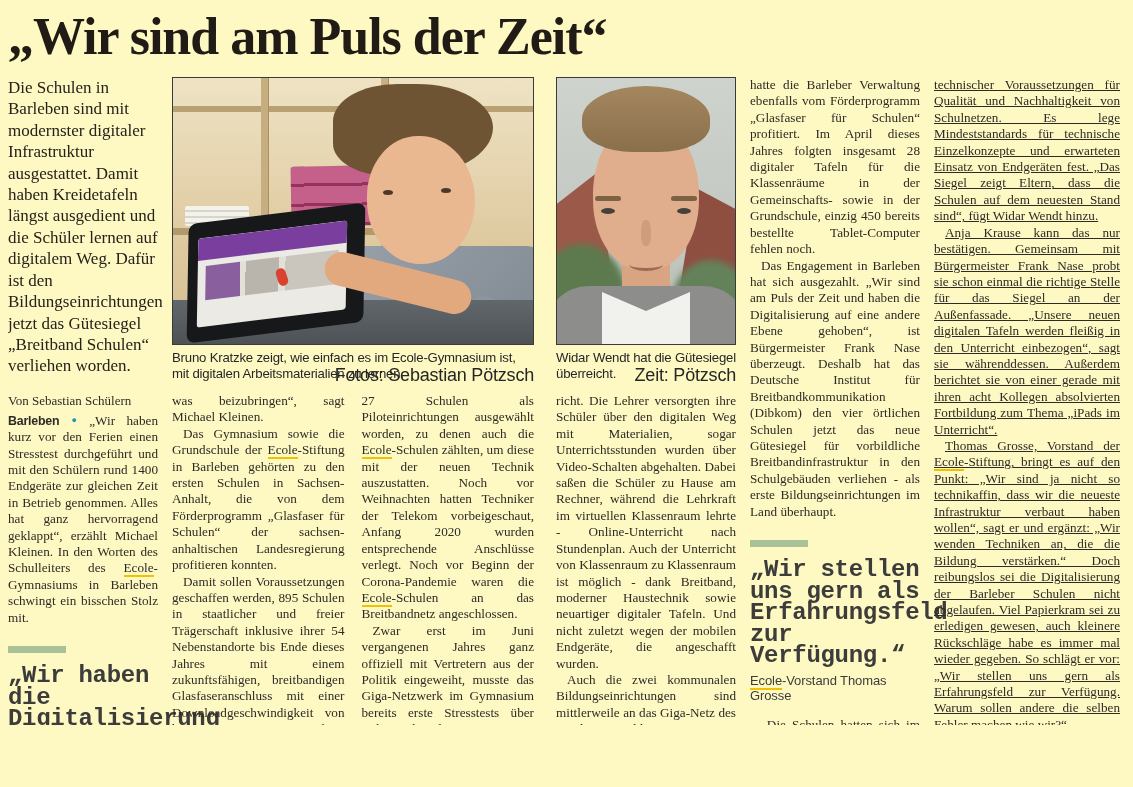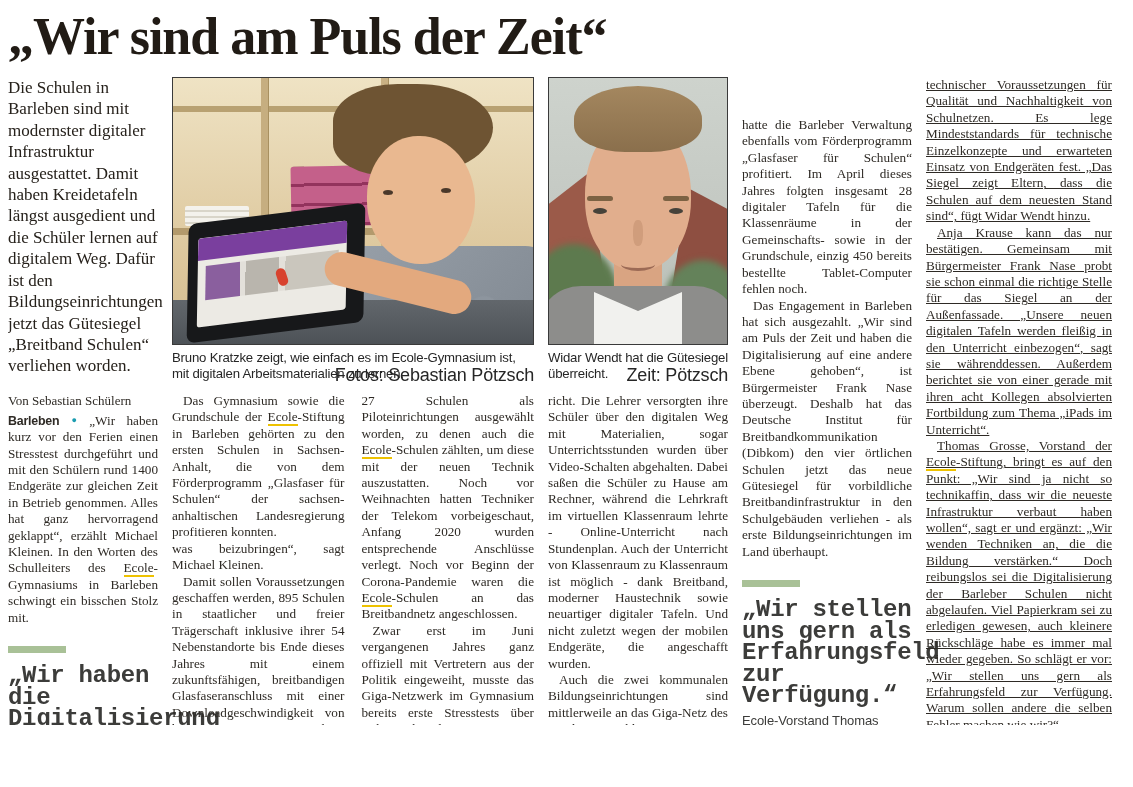--- a/index.html
+++ b/index.html
@@ -1,34 +1,34 @@
 <!DOCTYPE html>
 <html lang="de"><head>
 <meta charset="utf-8">
 <style>
   html,body{margin:0;padding:0;background:#e9e9e7;}
   .page{
     width:1133px;height:787px;box-sizing:border-box;margin:0 auto;
-    background:#ffffff;padding:6px 8px 0 8px;overflow:hidden;
+    background:#fef9c3;padding:6px 8px 0 8px;overflow:hidden;
     font-family:"Liberation Serif",serif;color:#2e2a25;
   }
   
   h1.headline{
     margin:4px 0 14px 0;font-family:"Liberation Serif",serif;font-weight:bold;
     font-size:52px;line-height:1.02;letter-spacing:-1px;color:#211b15;
   }
   .subheadline{
     font-size:20.5px;line-height:1.15;color:#211b15;margin:0 0 17px 0;font-weight:normal;
   }
   
   .body-row{display:flex;gap:14px;height:648px;overflow:hidden;}
   .colA{width:150px;flex:none;}
   .groupA{width:362px;flex:none;}
-  .groupB{width:180px;flex:none;}
-  .colE{width:170px;flex:none;margin-top:40px;}
+  .groupB{width:180px;flex:none;margin-left:8px;}
+  .colE{width:170px;flex:none;}
   .colF{width:186px;flex:none;text-decoration:underline;}
   .subcols{display:flex;gap:17px;}
   .subcols>div{flex:1;min-width:0;}
   
   .lead{font-size:17px;line-height:21.4px;margin:0 0 16px 0;color:#26211b;}
   .byline{font-size:13px;line-height:16px;margin:0 0 3px 0;}
   .p{font-size:13.2px;line-height:16.4px;text-align:justify;margin:0;hyphens:auto;-webkit-hyphens:auto;}
   .p.ind{text-indent:11px;}
   .city{font-family:"Liberation Sans",sans-serif;font-weight:bold;font-size:12.4px;letter-spacing:-0.2px;}
   .dot{color:#1b9cb0;font-size:9px;vertical-align:2px;margin:0 4px 0 4px;}
@@ -130,22 +130,22 @@
         <div class="ph1-screen">
           <div class="ph1-screen-bar"></div>
           <div class="ph1-screen-row"></div>
         </div>
         <div class="ph1-arm"></div>
         <div class="ph1-stylus"></div>
       </div>
       <div class="caption"><span>Bruno Kratzke zeigt, wie einfach es im Ecole-Gymnasium ist, mit digitalen Arbeitsmaterialien zu lernen.</span><span class="credit">Fotos: Sebastian Pötzsch</span></div>
       <div class="subcols">
         <div>
+          <p class="p">was beizubringen“, sagt Michael Kleinen.</p>
           <p class="p ind"><span>Das Gymnasium sowie die Grundschule der </span><span class="lnk">Ecole</span><span>-Stiftung in Barleben gehörten zu den ersten Schulen in Sachsen-Anhalt, die von dem Förderprogramm „Glasfaser für Schulen“ der sachsen-anhaltischen Landesregierung profitieren konnten.</span></p>
-          <p class="p">was beizubringen“, sagt Michael Kleinen.</p>
           <p class="p ind">Damit sollen Voraussetzungen geschaffen werden, 895 Schulen in staatlicher und freier Trägerschaft inklusive ihrer 54 Nebenstandorte bis Ende dieses Jahres mit einem zukunftsfähigen, breitbandigen Glasfaseranschluss mit einer Downloadgeschwindigkeit von bis zu einem Gigabyte auszustatten. Ende 2019 waren</p>
         </div>
         <div>
           <p class="p"><span>27 Schulen als Piloteinrichtungen ausgewählt worden, zu denen auch die </span><span class="lnk">Ecole</span><span>-Schulen zählten, um diese mit der neuen Technik auszustatten. Noch vor Weihnachten hatten Techniker der Telekom vorbeigeschaut, Anfang 2020 wurden entsprechende Anschlüsse verlegt. Noch vor Beginn der Corona-Pandemie waren die </span><span class="lnk">Ecole</span><span>-Schulen an das Breitbandnetz angeschlossen.</span></p>
           <p class="p ind">Zwar erst im Juni vergangenen Jahres ganz offiziell mit Vertretern aus der Politik eingeweiht, musste das Giga-Netzwerk im Gymnasium bereits erste Stresstests über sich ergehen lassen. Denn mit den Corona-Lockdowns gab es zunächst keinen Präsenzunter-</p>
         </div>
       </div>
     </div>
 
     <div class="groupB">

